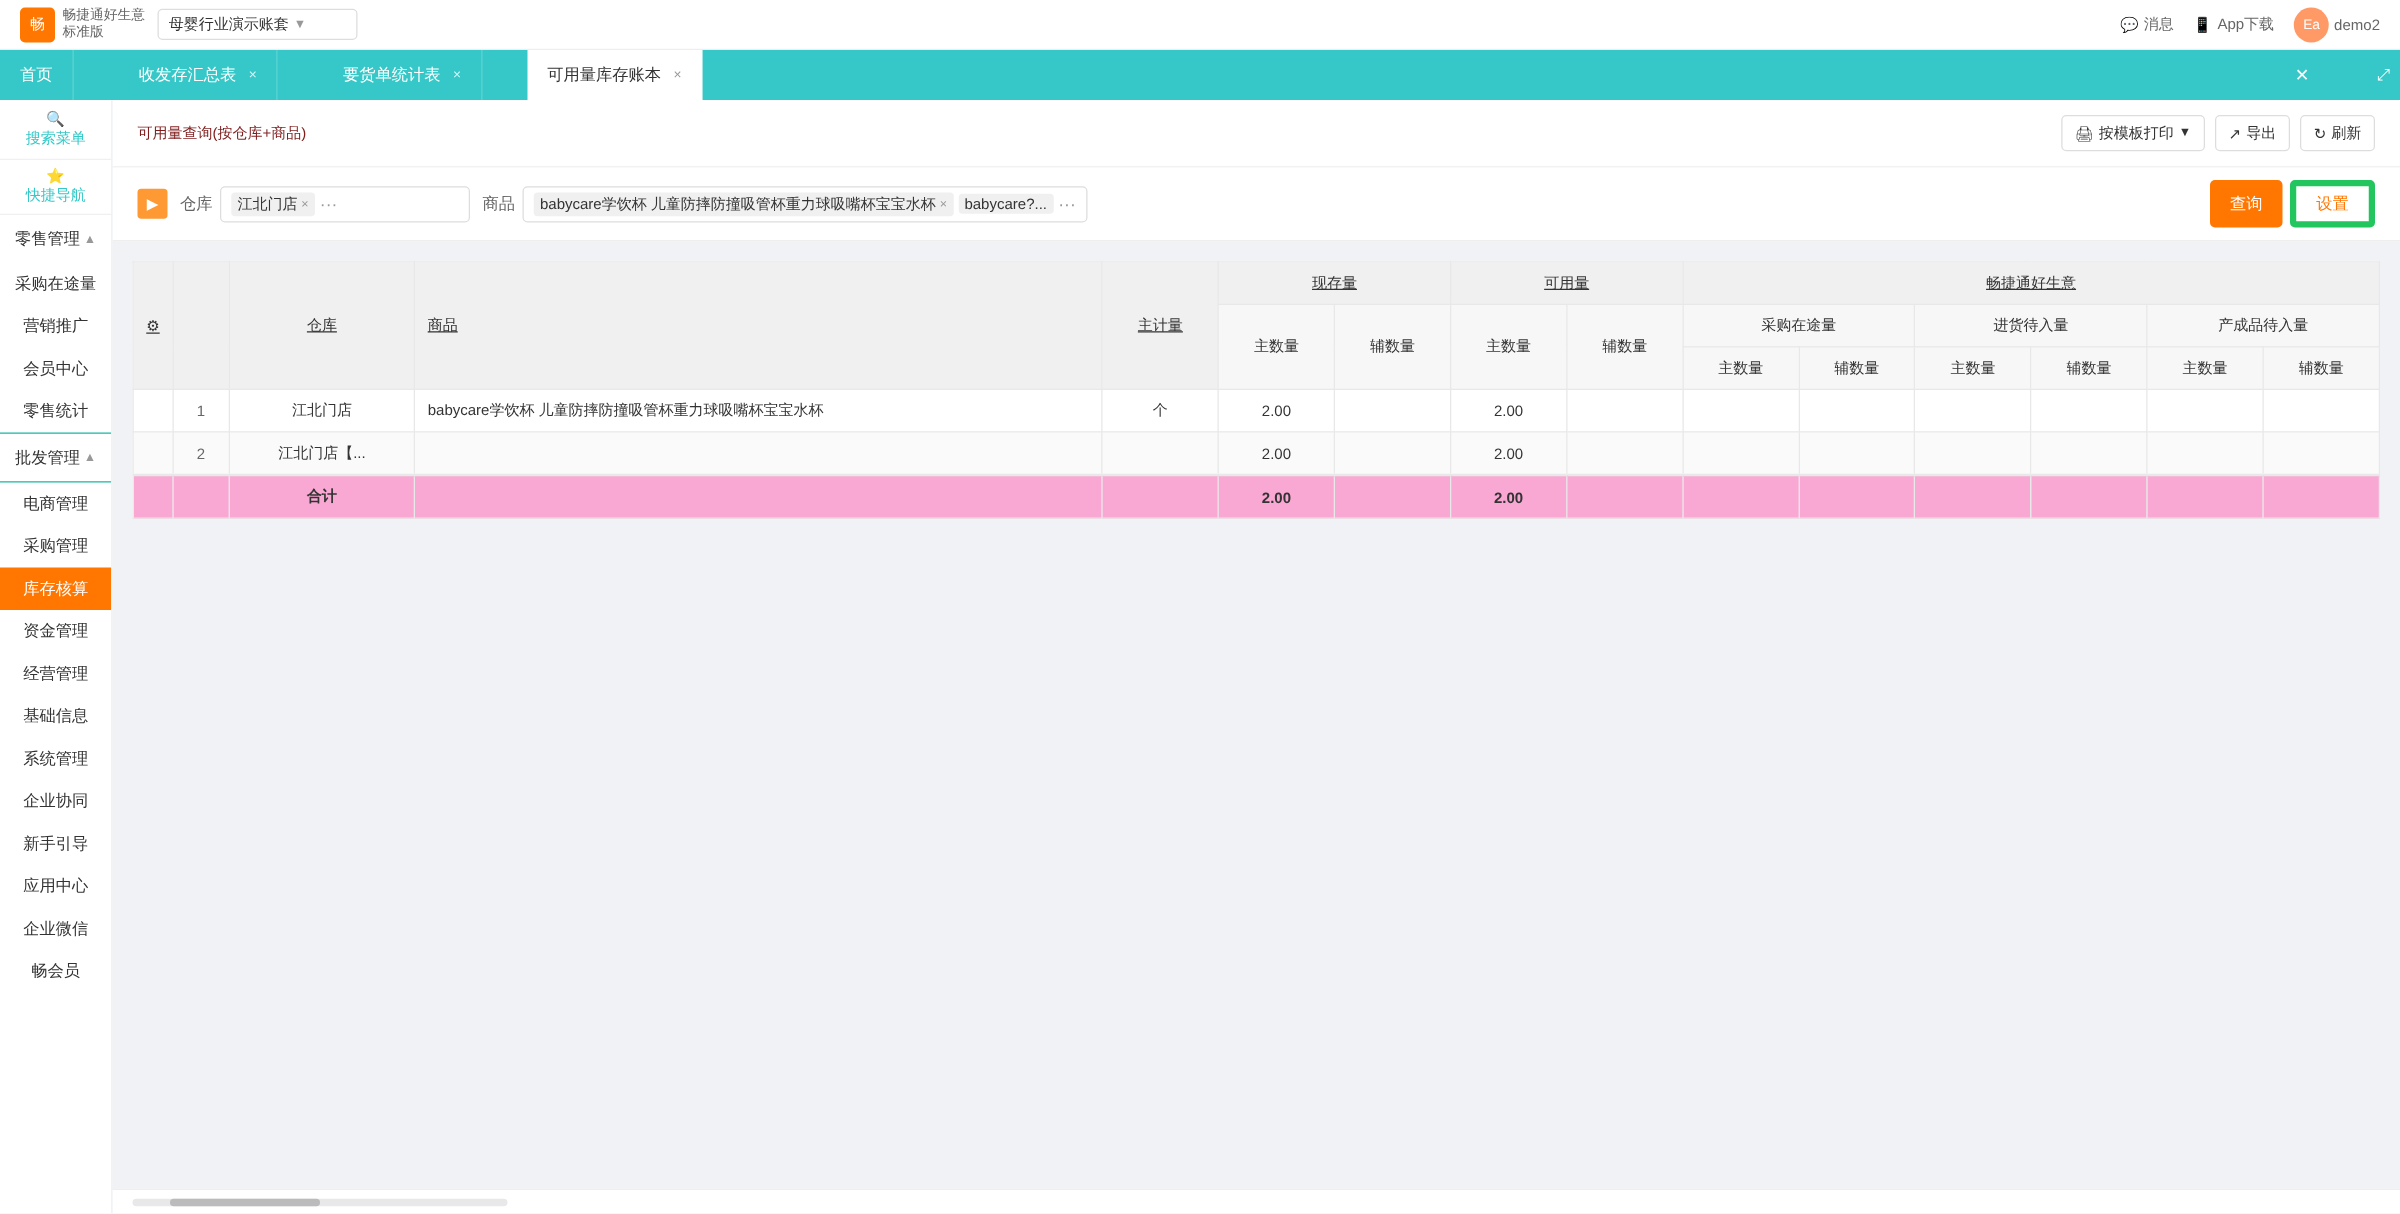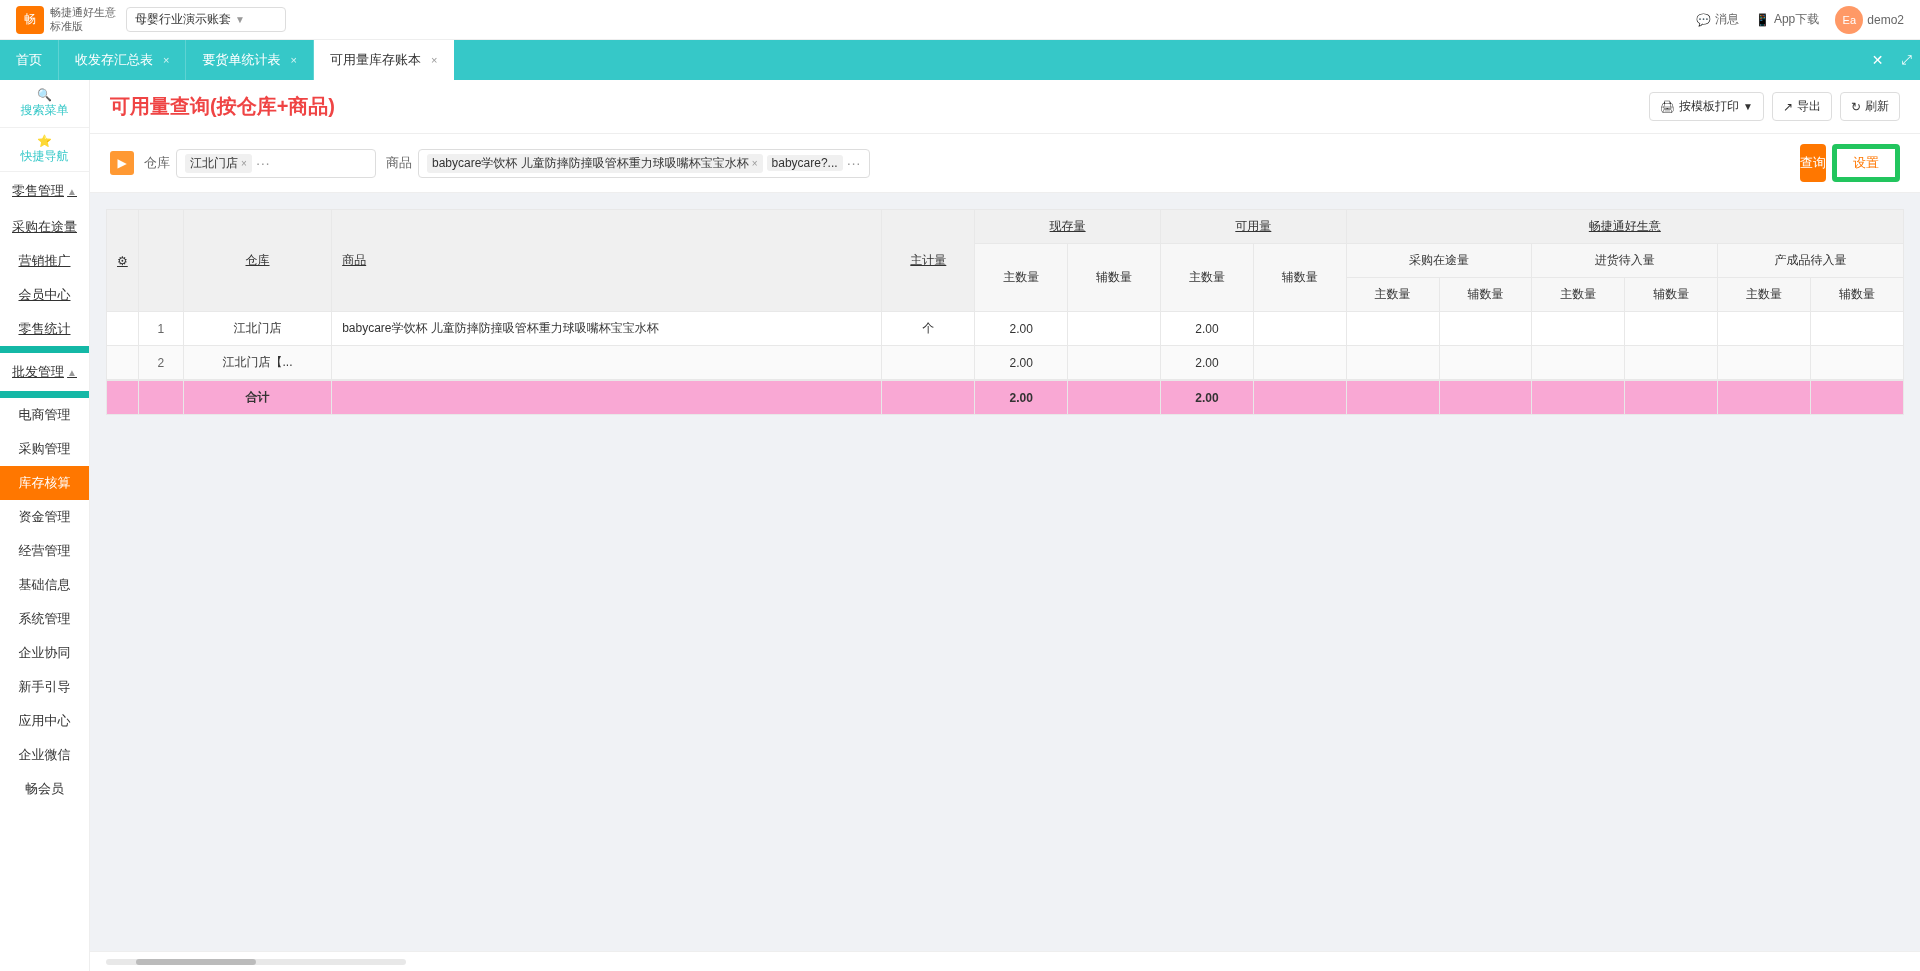--- a/index.html
+++ b/index.html
@@ -10,61 +10,61 @@
     .top-bar-left { display: flex; align-items: center; gap: 10px; }
     .logo-area { display: flex; align-items: center; gap: 6px; }
     .logo-icon { width: 28px; height: 28px; background: #ff7700; border-radius: 4px; display: flex; align-items: center; justify-content: center; color: #fff; font-size: 12px; }
     .logo-text { font-size: 12px; color: #666; line-height: 1.2; }
     .store-selector { display: flex; align-items: center; gap: 4px; border: 1px solid #ddd; border-radius: 4px; padding: 3px 8px; cursor: pointer; color: #333; font-size: 12px; min-width: 160px; }
     .top-bar-right { display: flex; align-items: center; gap: 16px; }
     .top-right-item { display: flex; align-items: center; gap: 4px; font-size: 12px; color: #666; cursor: pointer; }
     .avatar { width: 28px; height: 28px; border-radius: 50%; background: #ff9966; display: flex; align-items: center; justify-content: center; color: #fff; font-size: 11px; }
 
     
-    .nav-tabs { height: 40px; background: #36c8c8; display: flex; align-items: stretch; flex-shrink: 0; padding-left: 0; }
+    .nav-tabs { height: 40px; background: #36c8c8; display: flex; align-items: stretch; flex-shrink: 0; padding-left: 0; gap: 36px; }
     .nav-tab { display: flex; align-items: center; padding: 0 16px; color: #fff; font-size: 13px; cursor: pointer; gap: 6px; border-right: 1px solid rgba(255,255,255,0.2); white-space: nowrap; }
     .nav-tab.active { background: #fff; color: #333; }
     .nav-tab .close-x { color: rgba(255,255,255,0.8); font-size: 11px; margin-left: 4px; }
     .nav-tab.active .close-x { color: #999; }
     .nav-tab-home { background: transparent; font-size: 13px; }
     .tab-close-all { margin-left: auto; display: flex; align-items: center; padding: 0 10px; color: #fff; cursor: pointer; font-size: 14px; }
 
     
     .main-wrapper { display: flex; flex: 1; overflow: hidden; }
 
     
     .sidebar { width: 90px; background: #fff; border-right: 1px solid #eee; display: flex; flex-direction: column; flex-shrink: 0; overflow-y: auto; }
     .sidebar-search { padding: 8px; font-size: 12px; color: #36c8c8; cursor: pointer; text-align: center; border-bottom: 1px solid #f0f0f0; }
     .sidebar-nav { padding: 6px 0; font-size: 12px; color: #36c8c8; cursor: pointer; text-align: center; border-bottom: 1px solid #f0f0f0; }
-    .sidebar-section { border-bottom: 7px solid #14b8a6; text-decoration: underline; }
+    .sidebar-section { border-bottom: 1px solid #14b8a6; }
     .sidebar-section-header { display: flex; align-items: center; justify-content: space-between; padding: 10px 12px; font-size: 13px; color: #333; cursor: pointer; }
     .sidebar-section-header .arrow { color: #999; font-size: 10px; }
     .sidebar-item { padding: 8px 12px; font-size: 13px; color: #333; cursor: pointer; text-align: center; }
     .sidebar-item.active { background: #ff7700; color: #fff; }
 
     
     .content-area { flex: 1; display: flex; flex-direction: column; overflow: hidden; background: #f0f2f5; }
 
     
     .page-header { background: #fff; padding: 12px 20px; display: flex; align-items: center; justify-content: space-between; border-bottom: 1px solid #eee; flex-shrink: 0; }
-    .page-title { font-size: 20px; color: #ef4444; font-weight: 700; }
+    .page-title { font-size: 12px; color: #7f1d1d; font-weight: 400; }
     .page-actions { display: flex; align-items: center; gap: 8px; }
     .btn-action { display: flex; align-items: center; gap: 4px; padding: 5px 10px; border: 1px solid #ddd; border-radius: 4px; background: #fff; color: #333; font-size: 12px; cursor: pointer; }
 
     
     .filter-bar { background: #fff; padding: 10px 20px; display: flex; align-items: center; gap: 10px; border-bottom: 1px solid #eee; flex-shrink: 0; }
     .expand-btn { width: 24px; height: 24px; background: #ff9933; border-radius: 3px; display: flex; align-items: center; justify-content: center; color: #fff; cursor: pointer; font-size: 12px; flex-shrink: 0; }
     .filter-group { display: flex; align-items: center; gap: 6px; }
     .filter-label { font-size: 13px; color: #666; white-space: nowrap; }
     .filter-input { display: flex; align-items: center; min-width: 200px; border: 1px solid #ddd; border-radius: 4px; padding: 4px 8px; background: #fff; gap: 4px; flex-wrap: wrap; }
     .filter-tag { display: flex; align-items: center; gap: 3px; background: #f0f0f0; border-radius: 3px; padding: 1px 5px; font-size: 12px; color: #333; }
     .filter-tag .tag-close { color: #999; cursor: pointer; font-size: 10px; }
     .filter-dots { color: #999; font-size: 14px; cursor: pointer; }
     .filter-actions { margin-left: auto; display: flex; gap: 6px; }
-    .btn-query { background: #ff7700; color: #fff; border: none; border-radius: 4px; padding: 5px 0; font-size: 13px; cursor: pointer; }
+    .btn-query { background: #ff7700; color: #fff; border: none; border-radius: 4px; padding: 5px 16px; font-size: 13px; cursor: pointer; }
     .btn-setting { background: #fff; color: #ff7700; border: 5px solid #22c55e; border-radius: 4px; padding: 5px 16px; font-size: 13px; cursor: pointer; }
 
     
     .table-area { flex: 1; overflow: auto; padding: 16px; }
     .data-table { width: 100%; border-collapse: collapse; background: #fff; border: 1px solid #e8e8e8; }
     .data-table th, .data-table td { border: 1px solid #e8e8e8; padding: 8px 10px; font-size: 12px; text-align: center; white-space: nowrap; }
     .data-table thead th { background: #f7f7f7; color: #333; font-weight: 500; }
     .data-table thead tr:first-child th { background: #f0f0f0; text-decoration: underline; }
     .data-table tbody tr:nth-child(even) { background: #fafafa; }
     .data-table .col-product { text-align: left; min-width: 300px; }

